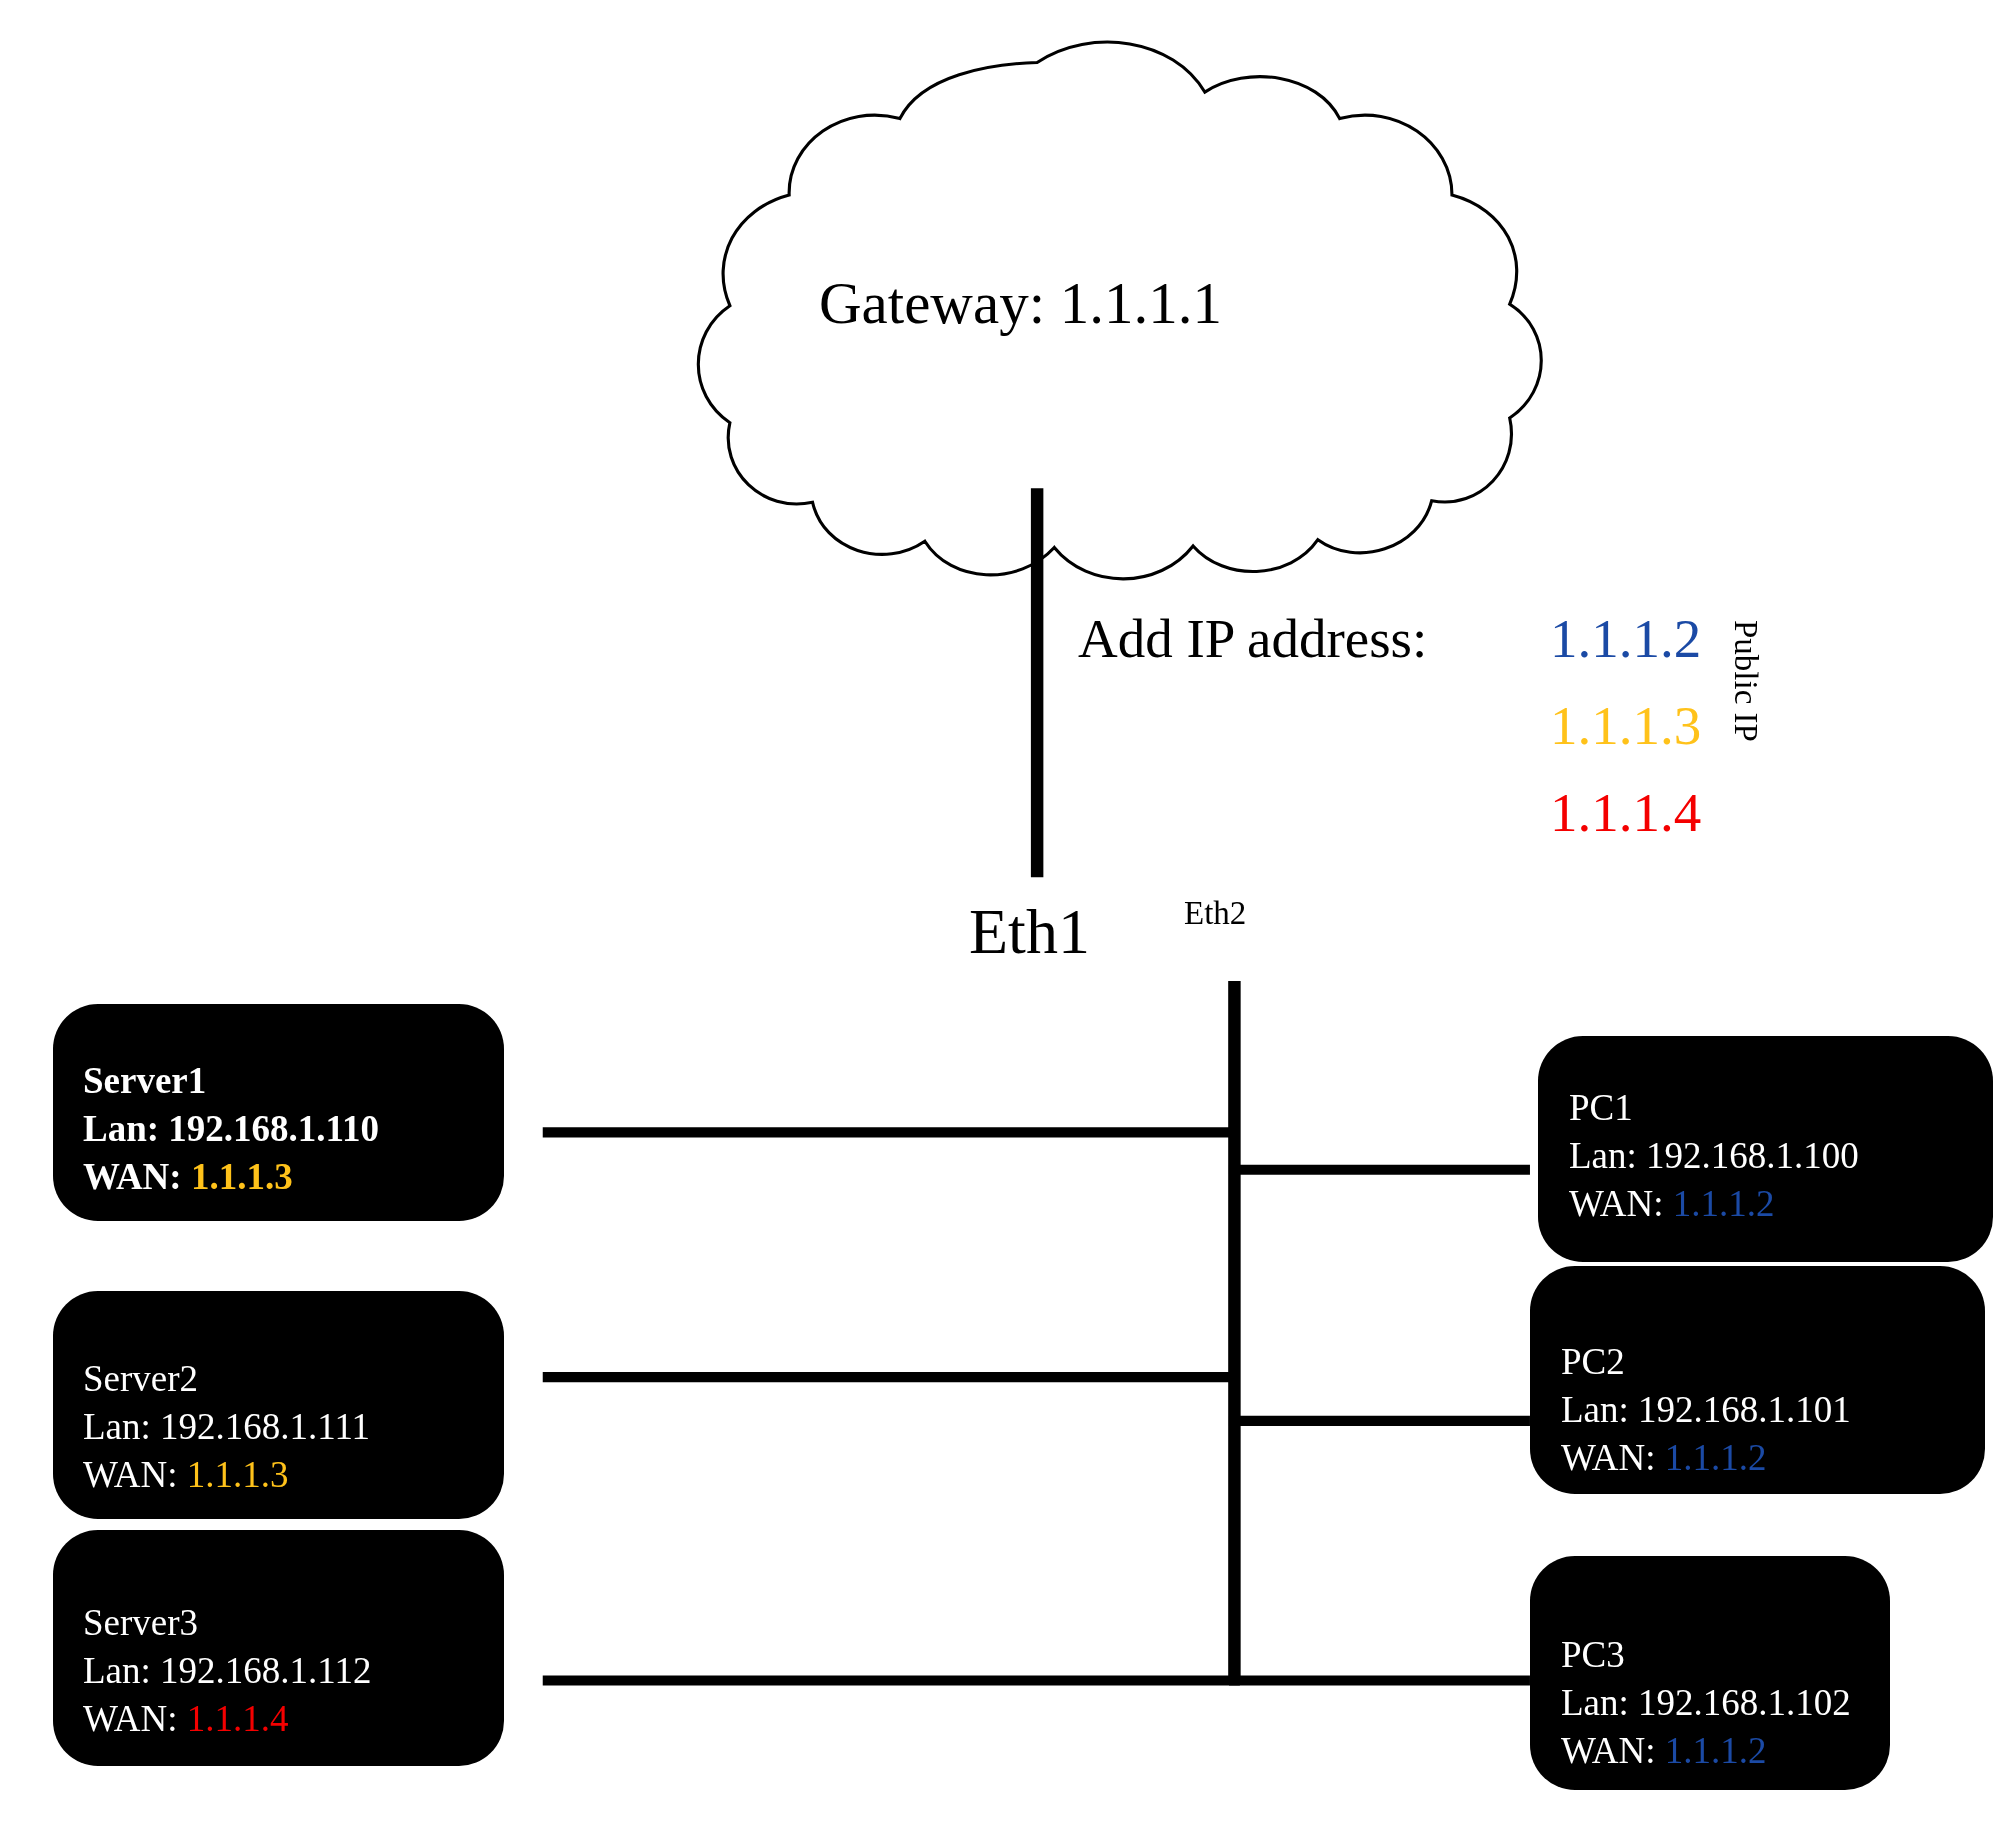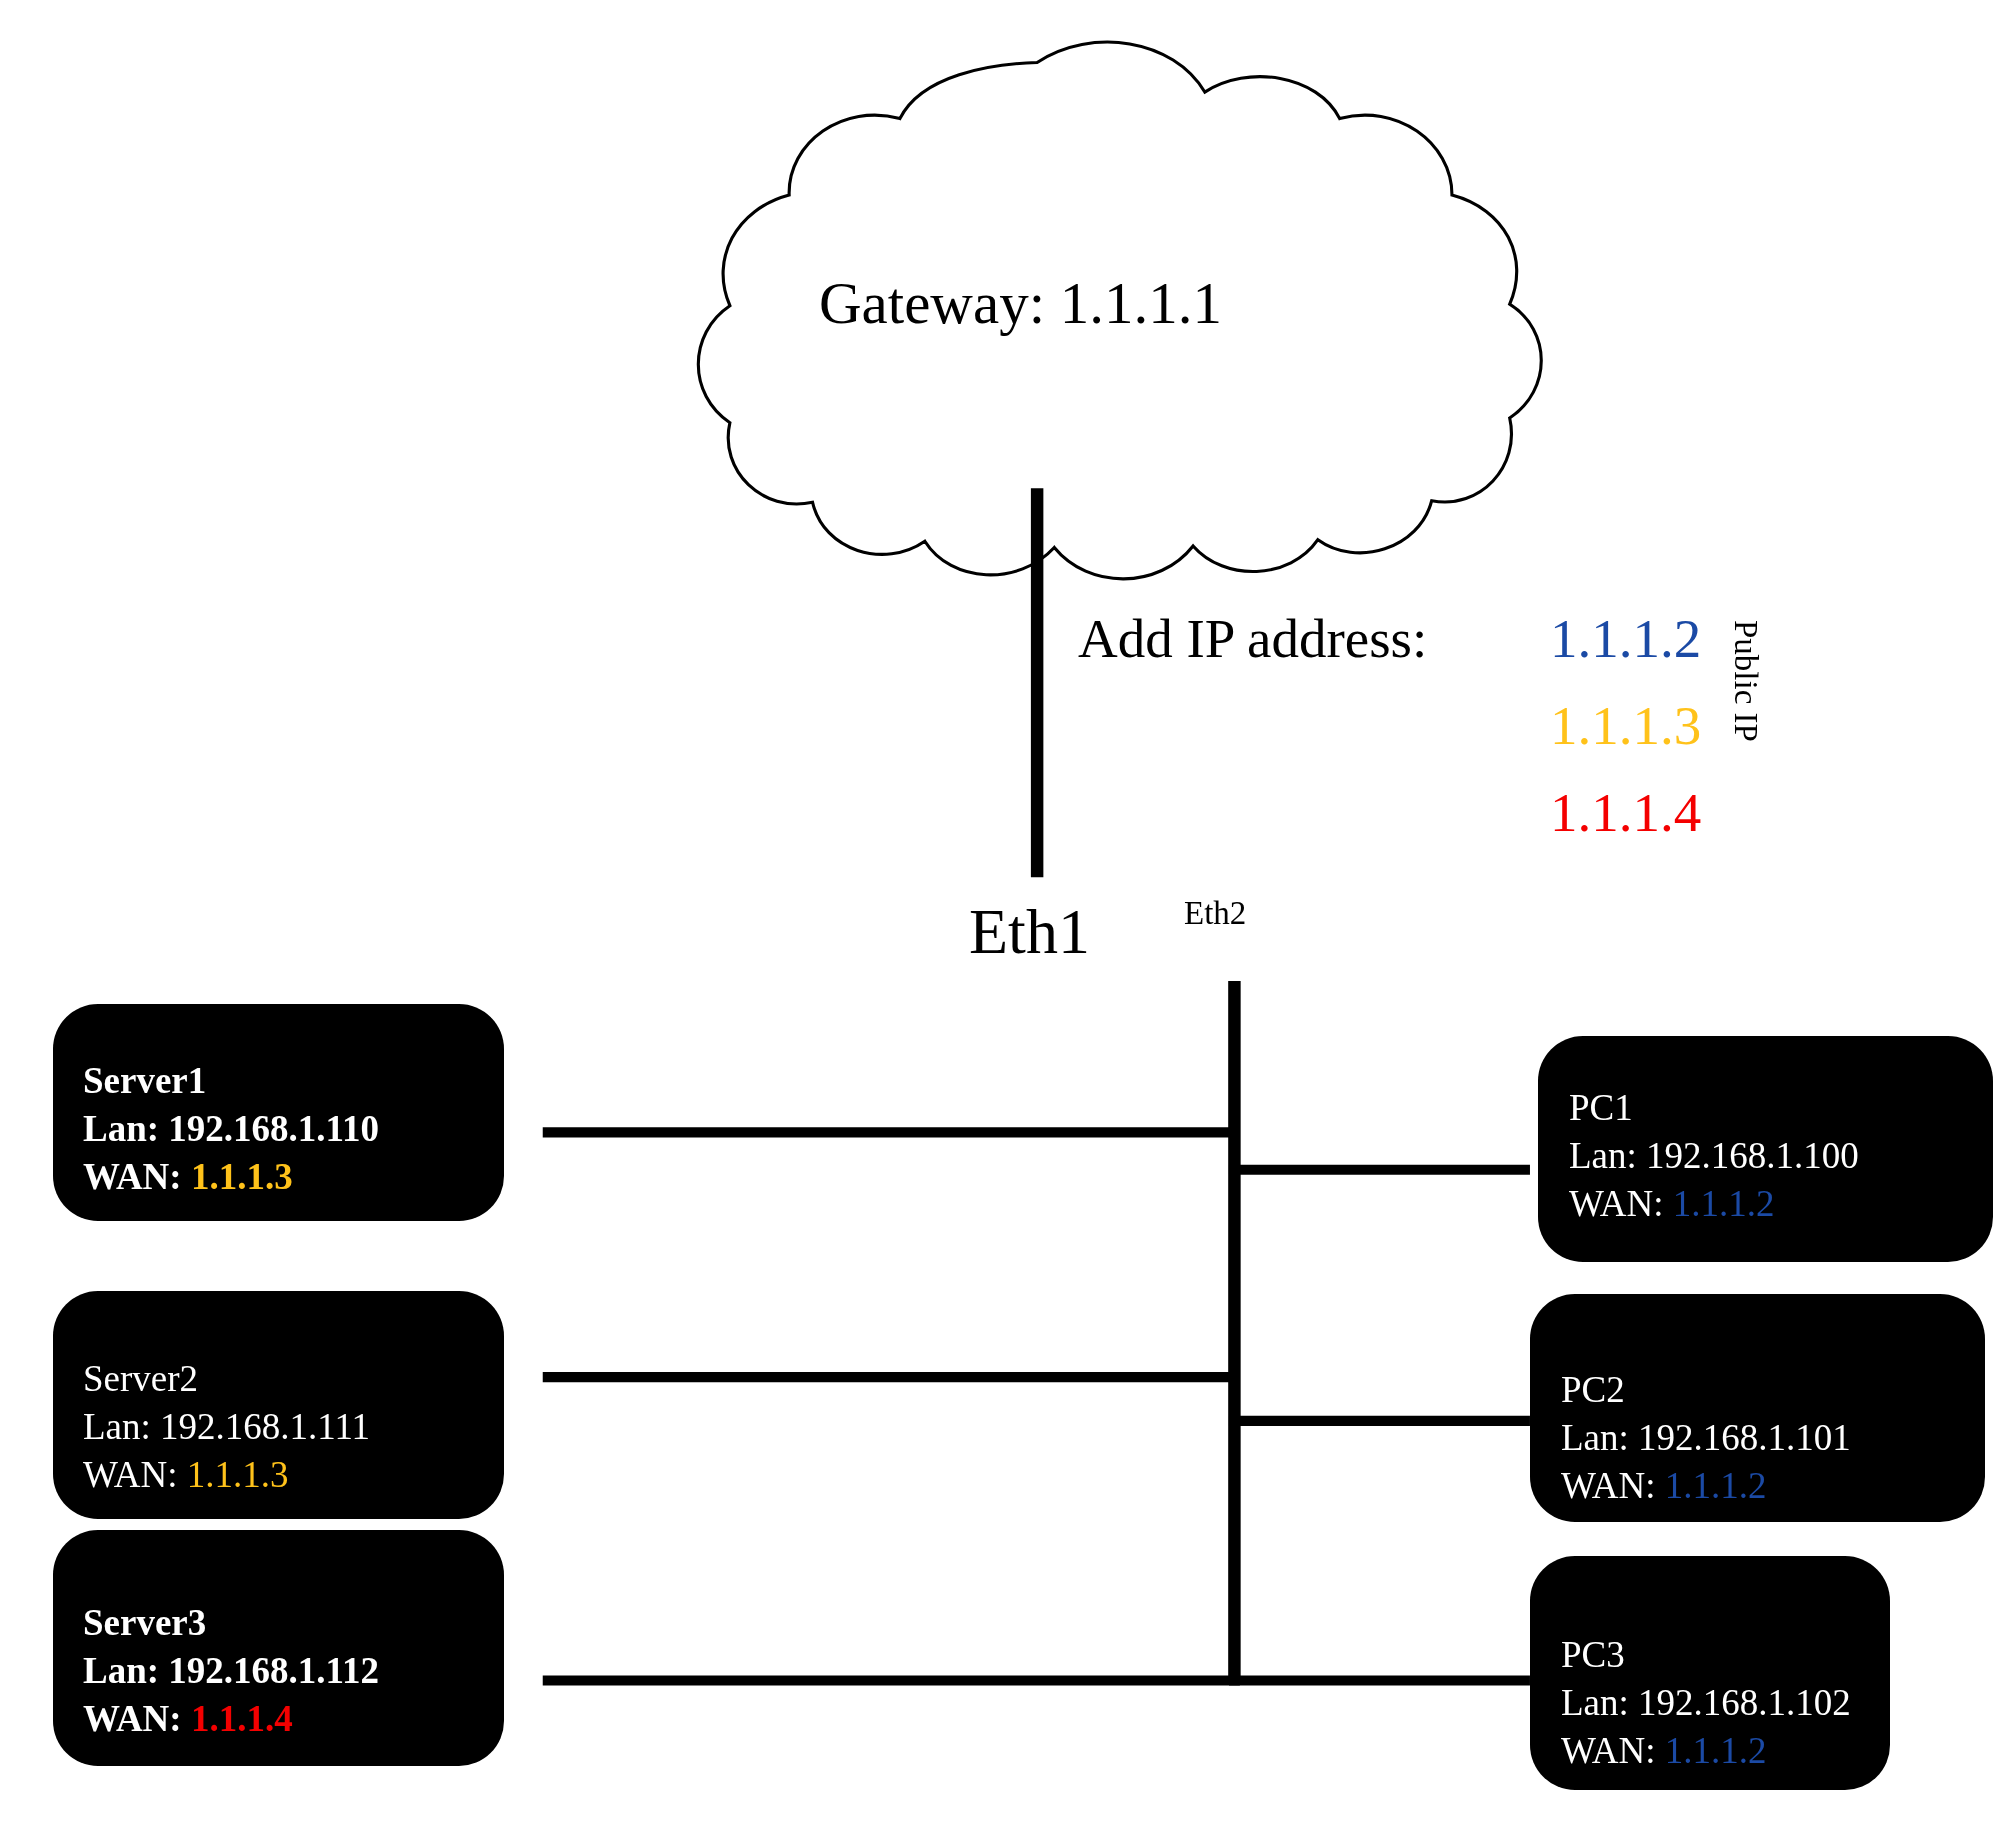--- a/index.html
+++ b/index.html
@@ -167,21 +167,21 @@
         <span>192.168.1.111</span>
       </div>
       <div>
         <span>WAN:</span>
         <span class="ipval" style="color: rgb(255, 194, 26);">1.1.1.3</span>
       </div>
     </div>
   </div>
 
   <div class="node-box" style="left:53px; top:1530px; width:451px; height:236px;">
-    <div class="node-text" style="left:30px; top:69px;font-weight:bold;">
+    <div class="node-text" style="left:30px; top:69px;">
       <div>Server3</div>
       <div>
         <span>Lan:</span>
         <span>192.168.1.112</span>
       </div>
       <div>
         <span>WAN:</span>
         <span class="ipval" style="color: rgb(244, 0, 0);">1.1.1.4</span>
       </div>
     </div>
@@ -194,21 +194,21 @@
         <span>Lan:</span>
         <span>192.168.1.100</span>
       </div>
       <div>
         <span>WAN:</span>
         <span class="ipval" style="color: rgb(27, 74, 165);">1.1.1.2</span>
       </div>
     </div>
   </div>
 
-  <div class="node-box" style="left:1530px; top:1294px; width:455px; height:228px;">
+  <div class="node-box" style="left:1530px; top:1266px; width:455px; height:228px;">
     <div class="node-text" style="left:31px; top:72px;">
       <div>PC2</div>
       <div>
         <span>Lan:</span>
         <span>192.168.1.101</span>
       </div>
       <div>
         <span>WAN:</span>
         <span class="ipval" style="color: rgb(27, 74, 165);">1.1.1.2</span>
       </div>

